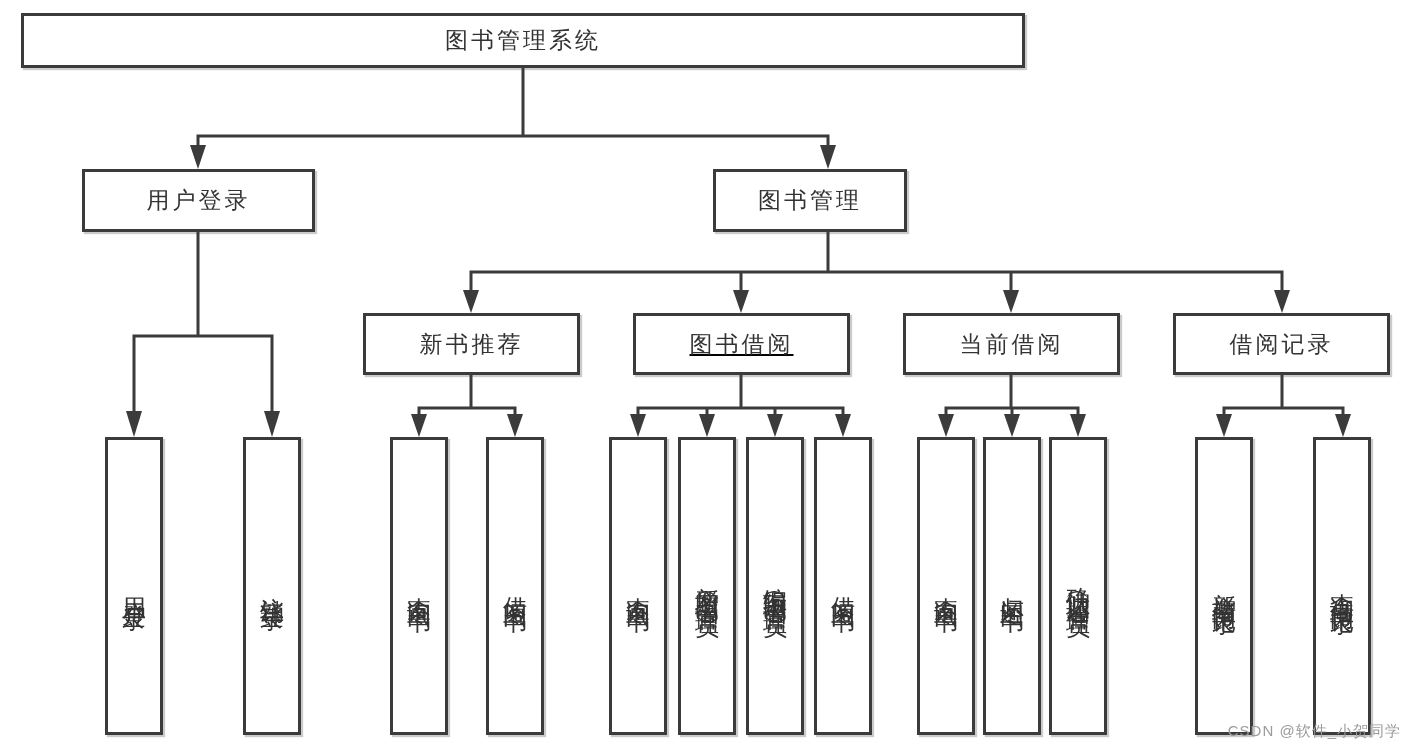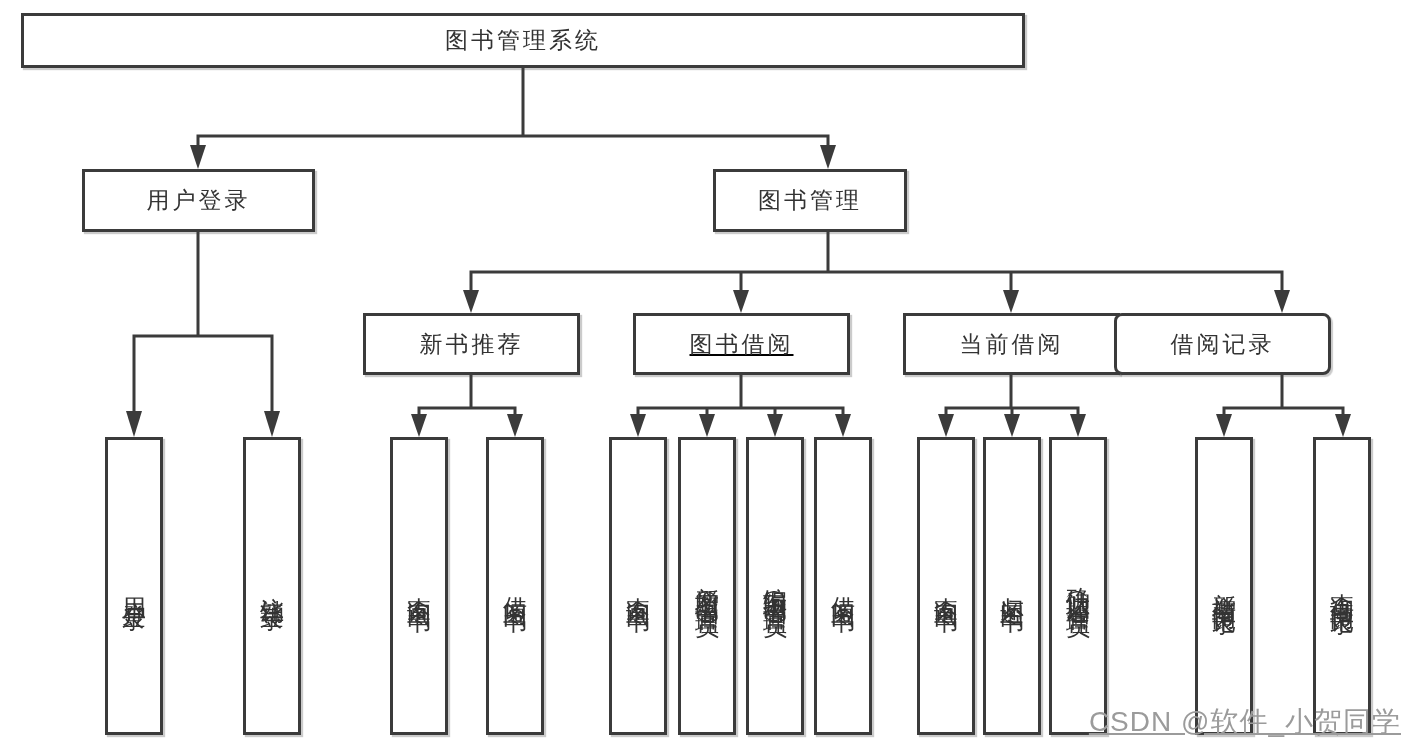--- a/index.html
+++ b/index.html
@@ -27,21 +27,21 @@
   }
   .leaf { top: 437px; width: 58px; height: 298px; }
   .leaf .vtext {
     writing-mode: vertical-rl; text-orientation: mixed;
     font-size: 24px; letter-spacing: 4px; color: #333333; white-space: nowrap;
   }
   .lvl2 { top: 169px; height: 63px; }
   .lvl3 { top: 313px; width: 217px; height: 62px; }
   #watermark {
     position: absolute; right: 4px; bottom: 6px;
-    font-size: 28px; color: #9b9b9b; letter-spacing: 1px; white-space: nowrap; text-decoration: underline;
+    font-size: 15px; color: #9b9b9b; letter-spacing: 1px; white-space: nowrap;
   }
 </style>
 </head>
 <body>
 
 <div id="canvas">
 
   <svg id="connectors" width="1405" height="747" viewBox="0 0 1405 747">
     <g stroke="#3b3b3b" stroke-width="3" fill="none">
 
@@ -102,21 +102,21 @@
 
   <div class="node lvl3" style="left:363px;">
     <span class="hlabel">新书推荐</span>
   </div>
   <div class="node lvl3" style="left:633px;text-decoration:underline;">
     <span class="hlabel">图书借阅</span>
   </div>
   <div class="node lvl3" style="left:903px;text-align:center;">
     <span class="hlabel">当前借阅</span>
   </div>
-  <div class="node lvl3" style="left:1114px;border-radius:8px;">
+  <div class="node lvl3" style="left:1173px;">
     <span class="hlabel">借阅记录</span>
   </div>
 
   <div class="node leaf" style="left:105px;">
     <span class="vtext">用户登录</span>
   </div>
   <div class="node leaf" style="left:243px;">
     <span class="vtext">注销登录</span>
   </div>
 

